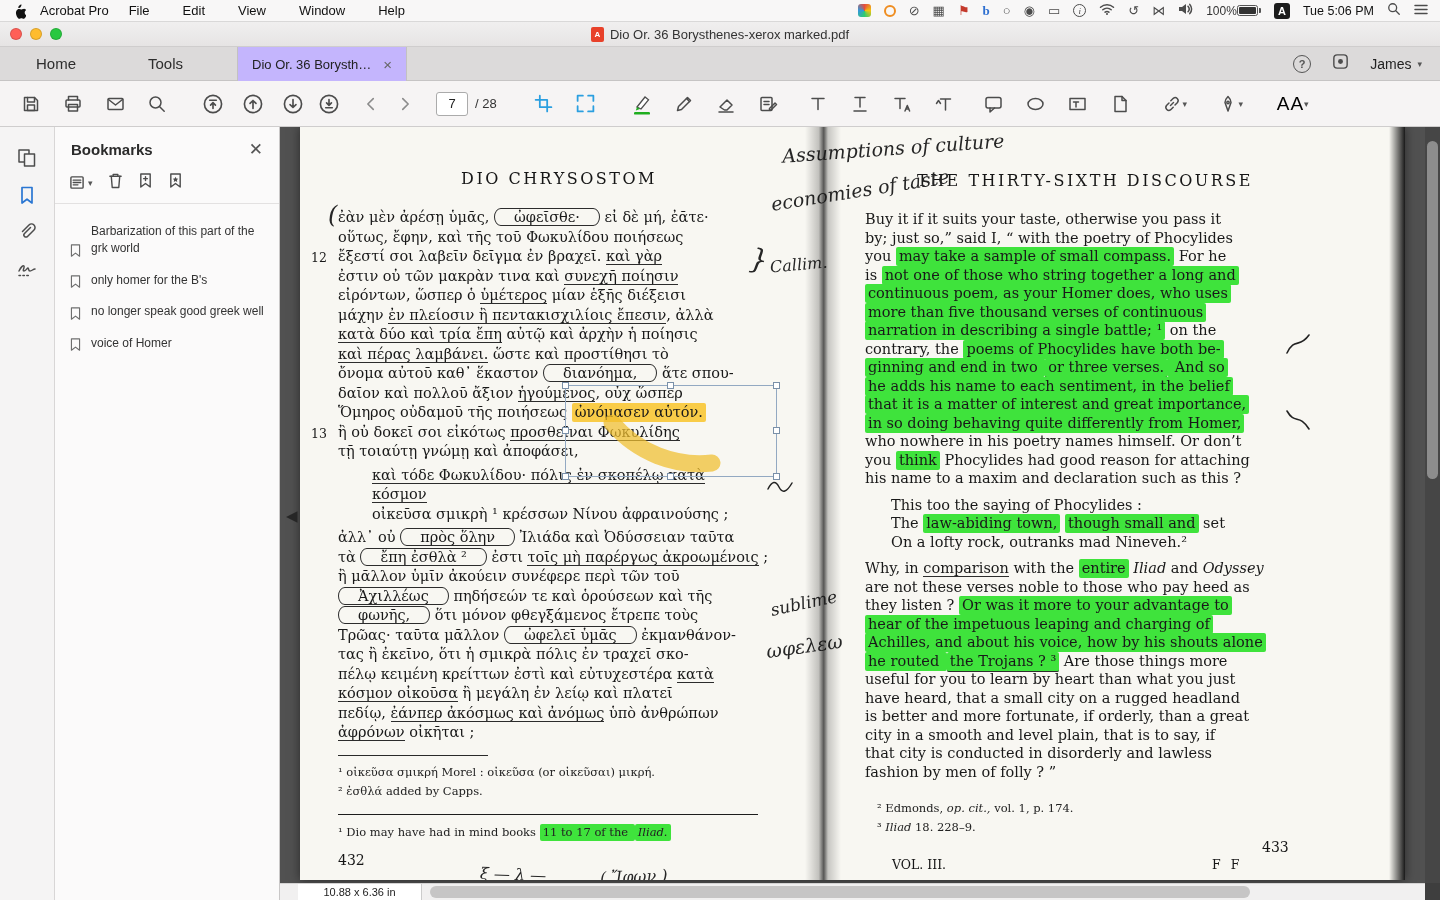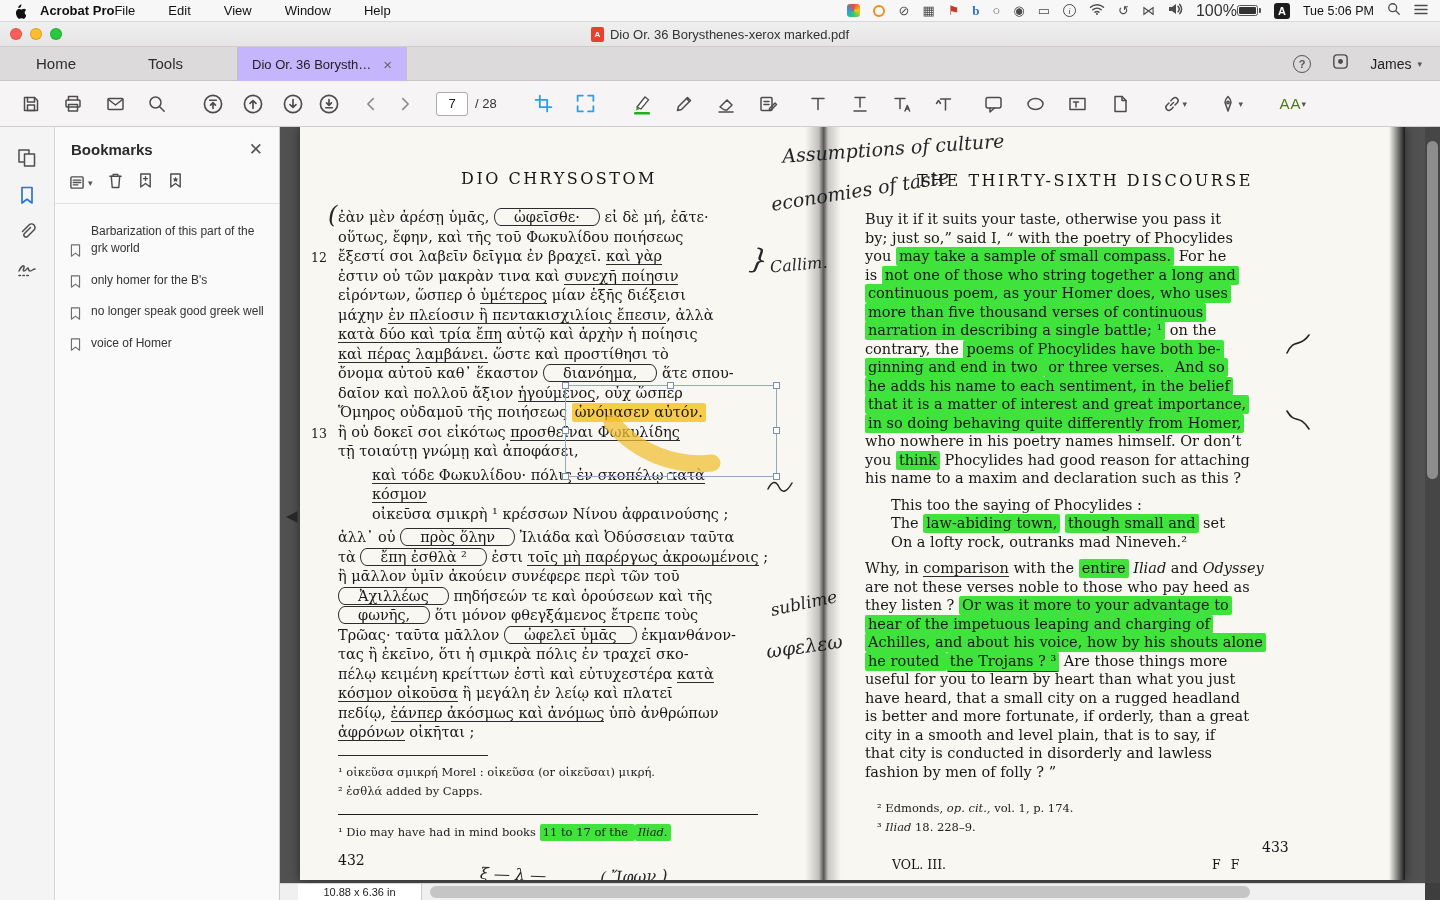--- a/index.html
+++ b/index.html
@@ -2,29 +2,29 @@
 <html><head>
 <meta charset="utf-8">
 <style>
 *{margin:0;padding:0;box-sizing:border-box}
 html,body{background:#222}
 #screen{position:relative;width:1440px;height:900px;overflow:hidden;background:#515151;font-family:"Liberation Sans",sans-serif}
 
 #menubar{position:absolute;top:0;left:0;right:0;height:22px;background:#f8f7f7;border-bottom:1px solid #d9d8d8;display:flex;align-items:center;padding:0 12px;font-size:13px;color:#111;z-index:60}
 .mb-left{display:flex;align-items:center}
 .apple-wrap{margin-right:14px;display:flex;align-items:center}
-.app-name{font-weight:bold;}
+.app-name{font-weight:normal;margin-right:20px}
 #mb-menus{display:flex;gap:33px}
 .menu-item{cursor:default}
 .mb-right{margin-left:auto;display:flex;align-items:center;gap:13px;font-size:12px;color:#333}
 .mi-puzzle{width:13px;height:13px;border-radius:3px;background:conic-gradient(#e74c3c,#f1c40f,#2ecc71,#3498db,#e74c3c)}
 .mi-orange{width:12px;height:12px;border:2.5px solid #ef8d21;border-radius:50%}
 .mi-g{font-size:13px;line-height:1;color:#4c4c4c}
 .mi-info{width:13px;height:13px;border:1.3px solid #4c4c4c;border-radius:50%;font-size:9px;display:flex;align-items:center;justify-content:center;color:#4c4c4c;font-style:italic;font-family:"Liberation Serif",serif}
-.batt{display:flex;align-items:center;gap:0;font-size:16px}
+.batt{display:flex;align-items:center;gap:0;font-size:12px}
 .batt-body{position:relative;width:21px;height:11px;border:1px solid #555;border-radius:2.5px;display:inline-block}
 .batt-fill{position:absolute;left:1px;top:1px;bottom:1px;width:17px;background:#333;border-radius:1px}
 .batt-nub{width:2px;height:5px;background:#555;border-radius:0 1px 1px 0;margin-left:1px}
 .input-badge{width:16px;height:16px;background:#1c1c1c;color:#fff;border-radius:3px;font-size:11px;display:flex;align-items:center;justify-content:center;font-weight:bold}
 .clock{font-size:12.5px;color:#111}
 .ic{stroke:#4c4c4c;fill:none;stroke-width:1.5;stroke-linecap:round;stroke-linejoin:round}
 
 #titlebar{position:absolute;top:22px;left:0;right:0;height:25px;background:linear-gradient(#f0efef,#e6e4e4);border-bottom:1px solid #cfcdcd;z-index:59}
 .traffic{position:absolute;left:10px;top:6px;display:flex;gap:8px}
 .tl{width:12px;height:12px;border-radius:50%;border:.5px solid rgba(0,0,0,.15)}
@@ -350,21 +350,21 @@
         <span class="caret">▾</span>
       </div>
     <div class="tbtn" style="margin-left:12px;width:44px">
         <svg class="ic" width="20" height="20" viewBox="0 0 20 20">
           <path d="M10 2.5c2 2 3 4 3 6l-3 8.5-3-8.5c0-2 1-4 3-6z"></path>
           <circle cx="10" cy="8.5" r="1.2"></circle>
         </svg>
         <span class="caret">▾</span>
       </div>
     <div class="tbtn" style="margin-left:14px;width:52px">
-        <span style="font-size:15px;color:#4d7c0f;letter-spacing:1px">AA</span>
+        <span style="font-size:19px;color:#000000;letter-spacing:1px">AA</span>
         <span class="caret">▾</span>
       </div>
   </div>
 
   <div id="workspace">
 
     <div id="left-rail">
       <div class="rail-btn">
           <svg class="ic" width="22" height="22" viewBox="0 0 22 22">
             <rect x="3" y="3" width="10" height="12"></rect>

